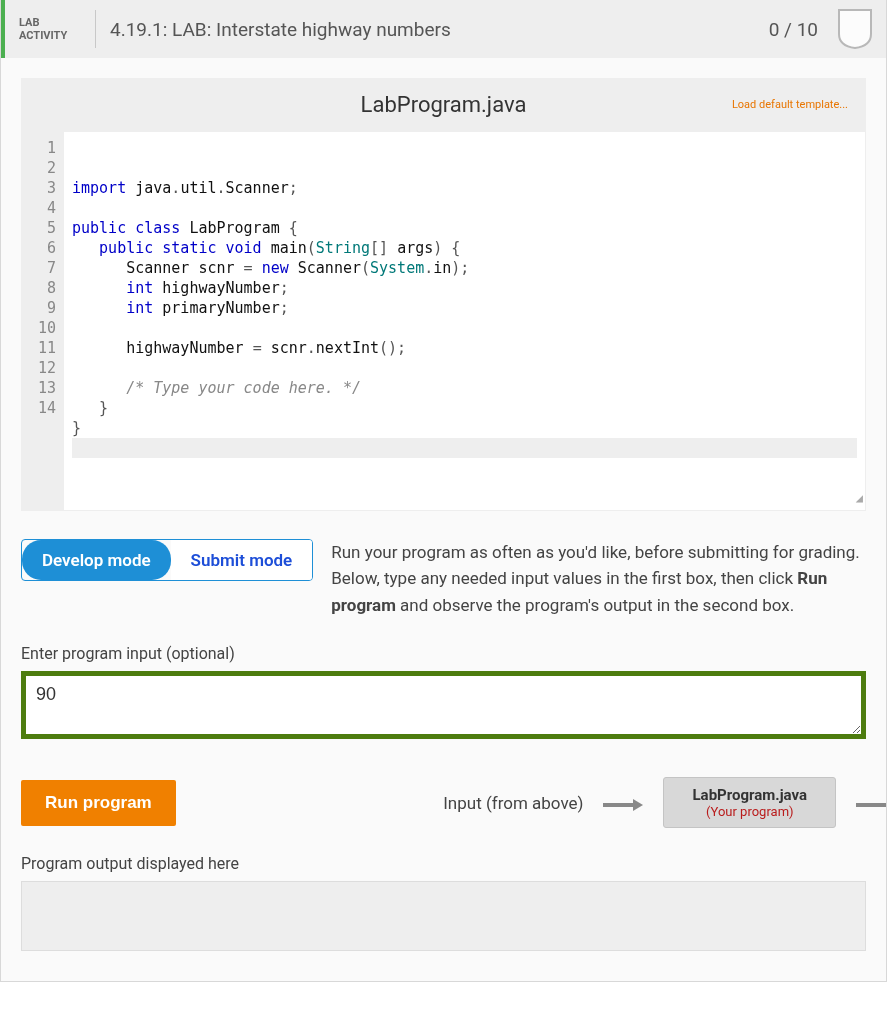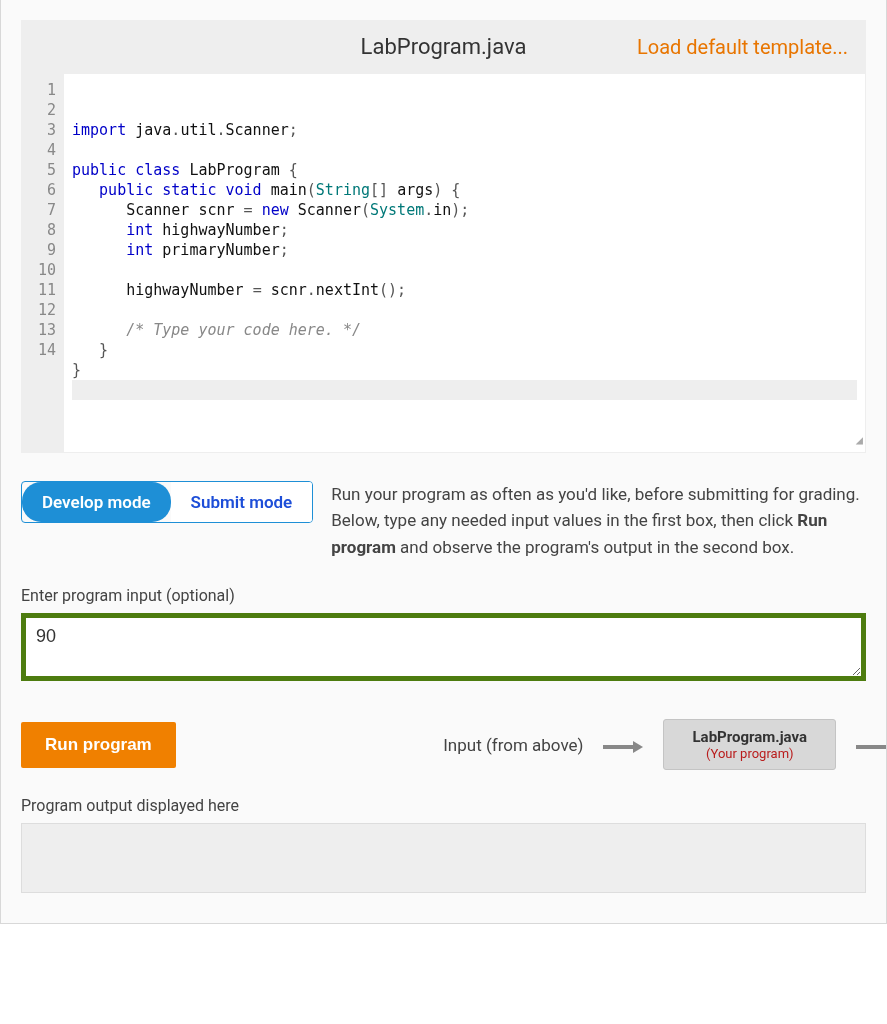--- a/index.html
+++ b/index.html
@@ -68,21 +68,21 @@
     position: relative;
   }
   .filename {
     flex: 1;
     text-align: center;
     font-size: 22px;
     color: #333;
   }
   .load-template {
     color: #e87500;
-    font-size: 20px;
+    font-size: 11px;
     cursor: pointer;
     position: absolute;
     right: 18px;
   }
   .editor {
     background: #fff;
     border: 1px solid #eee;
     display: flex;
     font-family: "Consolas", "Menlo", "Monaco", monospace;
     font-size: 15px;
@@ -218,20 +218,35 @@
     background: #eeeeee;
     min-height: 70px;
     margin-bottom: 10px;
   }
 </style>
 </head>
 <body>
 
 <div class="panel">
 
+  <div class="header">
+    <div class="header-left">
+      <div class="lab-activity-label">
+        <span>LAB</span><br>
+        <span>ACTIVITY</span>
+      </div>
+      <div class="header-divider"></div>
+      <div class="lab-title">4.19.1: LAB: Interstate highway numbers</div>
+    </div>
+    <div class="header-spacer"></div>
+    <div class="score">0 / 10</div>
+    <svg class="badge-icon" viewBox="0 0 38 42">
+      <path d="M3 2 H35 V26 Q35 38 19 40 Q3 38 3 26 Z" fill="#fcfcfc" stroke="#b8b8b8" stroke-width="2"></path>
+    </svg>
+  </div>
 
   <div class="content">
 
     <div class="editor-header">
       <div class="filename">LabProgram.java</div>
       <div class="load-template">Load default template...</div>
     </div>
 
     <div class="editor">
       <div class="gutter" id="gutter">

